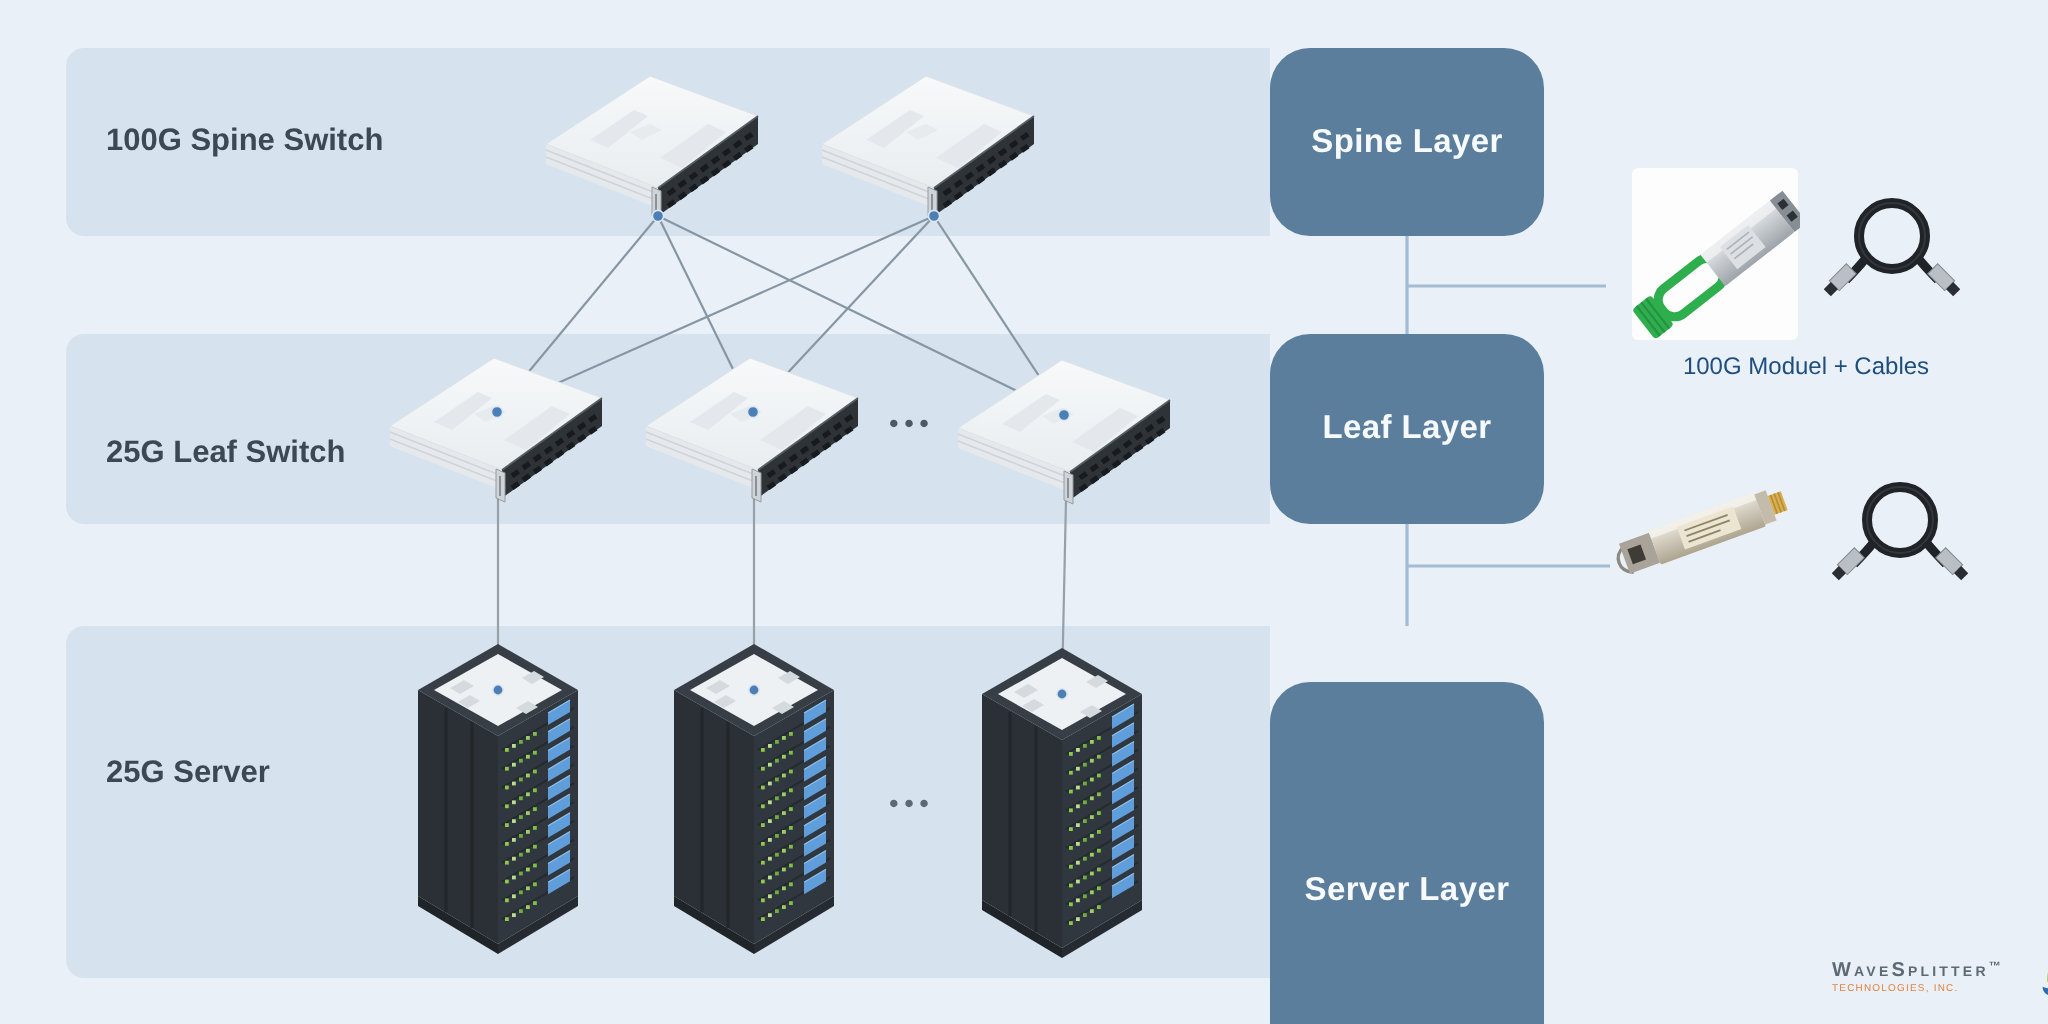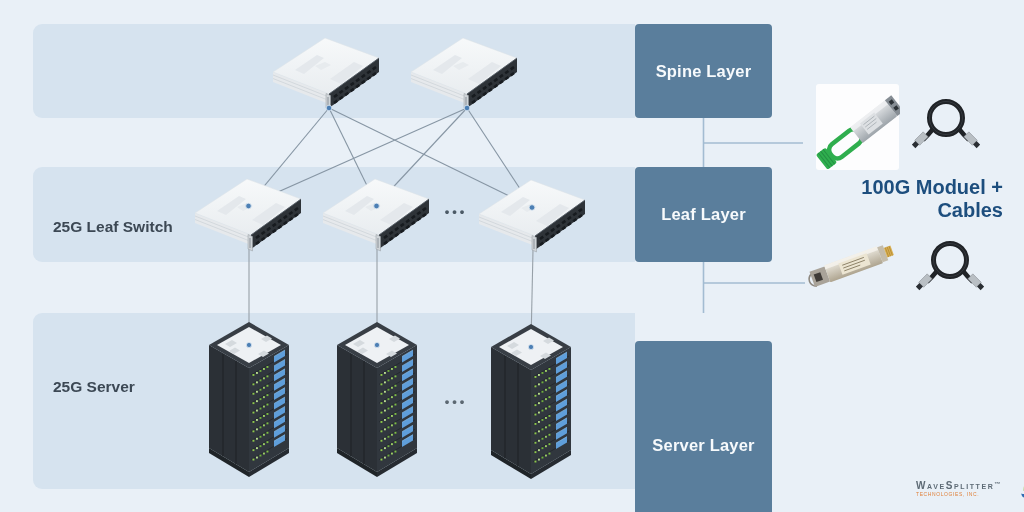--- a/index.html
+++ b/index.html
@@ -7,35 +7,35 @@
     --row-label:#3c4854; --caption:#1d4e7e; --connector:#a3bcd2; --link-line:#8796a4;
     --node-dot:#4c7fb4; --ellipsis:#4c5a66; --logo-text:#5d6a75; --logo-tagline:#e0823d;
   }
   html,body{margin:0;padding:0;}
   body{font-family:"Liberation Sans",sans-serif;background:#fff;}
   #canvas{position:relative;width:1024px;height:512px;background:var(--background);overflow:hidden;}
   .band{position:absolute;left:33px;width:602px;background:var(--band);border-radius:9px 0 0 9px;}
   .band.spine{top:24px;height:94px;}
   .band.leaf{top:167px;height:95px;}
   .band.server{top:313px;height:176px;}
-  .layer-box{position:absolute;left:635px;width:137px;background:var(--layer-box);border-radius:4px;
+  .layer-box{position:absolute;left:635px;width:137px;background:var(--layer-box);border-radius:20px;
     display:flex;align-items:center;justify-content:center;color:var(--layer-box-text);
     font-size:16.5px;font-weight:700;letter-spacing:.2px;}
   .layer-box.spine{top:24px;height:94px;}
   .layer-box.leaf{top:167px;height:95px;}
   .layer-box.server{top:313px;height:208px;margin-top:28px;}
   .row-label{position:absolute;left:53px;display:flex;align-items:center;
     color:var(--row-label);font-size:15.5px;font-weight:600;}
   .row-label.spine{top:24px;height:94px;}
   .row-label.leaf{top:167px;height:120px;}
   .row-label.server{top:299px;height:176px;}
   .white-box{position:absolute;left:816px;top:84px;width:83px;height:86px;background:#fdfdfe;border-radius:3px;}
   svg.overlay{position:absolute;left:0;top:0;width:1024px;height:512px;}
-  .caption{position:absolute;width:200px;text-align:right;color:var(--caption);
-    font-size:20px;font-weight:700;}
+  .caption{position:absolute;width:200px;text-align:center;color:var(--caption);
+    font-size:12px;font-weight:400;}
   .caption.c100{left:803px;top:176px;}
   .caption.c25{left:803px;top:319px;}
   .dots{position:absolute;width:40px;text-align:center;font-size:13px;font-weight:700;
     letter-spacing:3px;color:var(--ellipsis);}
   .dots.leaf-dots{left:436px;top:204px;}
   .dots.server-dots{left:436px;top:394px;color:#5c6872;}
   .logo{position:absolute;left:916px;top:473px;display:flex;align-items:flex-end;gap:1px;}
   .logo-text{display:flex;flex-direction:column;line-height:1;}
   .logo-brand{font-variant:small-caps;font-size:10px;font-weight:600;letter-spacing:1.6px;color:var(--logo-text);white-space:nowrap;}
   .logo-tm{font-size:6px;vertical-align:top;color:var(--logo-text);}
@@ -212,20 +212,21 @@
         <circle cx="377" cy="345" r="2.6"></circle>
         <circle cx="531" cy="347" r="2.6"></circle>
     </g>
 
     <use href="#sym-qsfp" x="816" y="84" width="84" height="88"></use>
     <use href="#sym-cable" x="912" y="94" width="68" height="58"></use>
     <use href="#sym-sfp" x="806" y="236" width="96" height="64"></use>
     <use href="#sym-cable" x="916" y="236" width="68" height="58"></use>
   </svg>
 
+  <div class="row-label spine">100G Spine Switch</div>
   <div class="row-label leaf">25G Leaf Switch</div>
   <div class="row-label server">25G Server</div>
 
   <div class="dots leaf-dots">•••</div>
   <div class="dots server-dots">•••</div>
 
   <div class="caption c100">100G Moduel + Cables</div>
 
   <div class="logo">
     <div class="logo-text">

